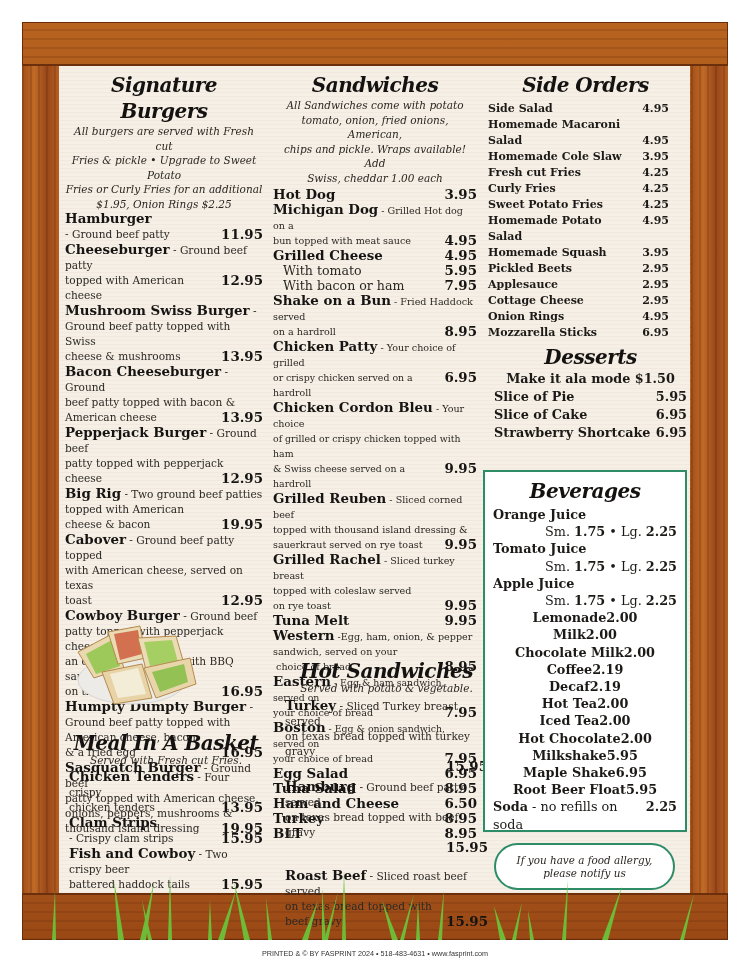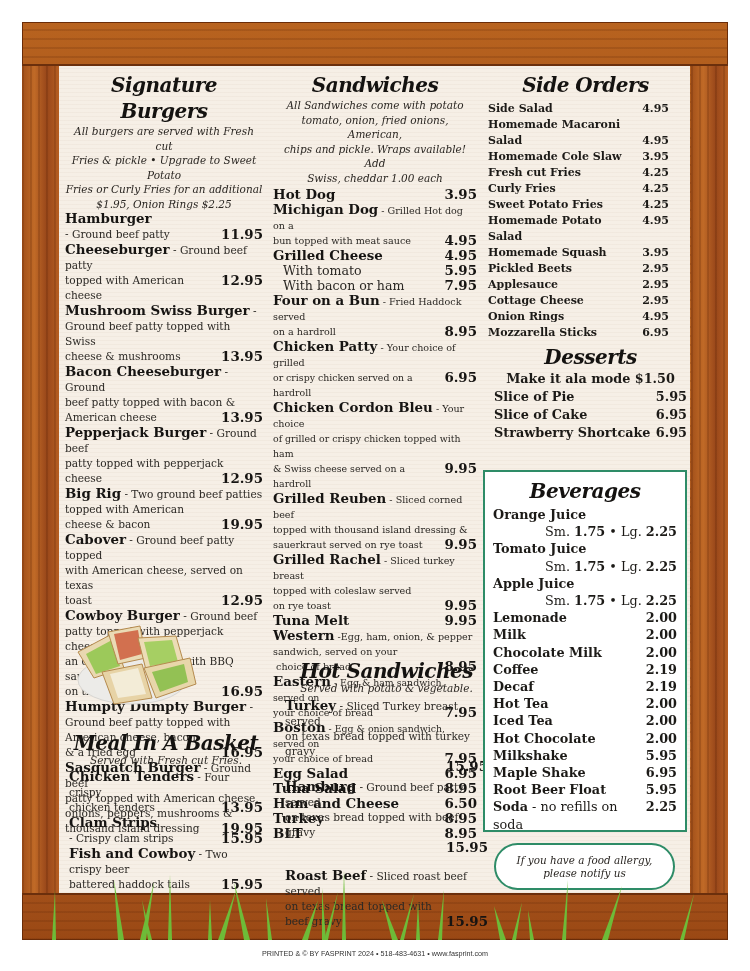--- a/index.html
+++ b/index.html
@@ -56,21 +56,21 @@
   .side-row .p { width: 34px; text-align: right; }
 
   .dessert-row { display: flex; justify-content: space-between; font-weight: bold; font-size: 12.8px; line-height: 18px; }
   .ala { text-align: center; font-weight: bold; font-size: 12.8px; line-height: 18px; }
 
   .bev-box {
     position: absolute; left: 483px; top: 470px; width: 204px; height: 362px;
     background: #ffffff; border: 2px solid #2e8c67;
     padding: 6px 8px 0 8px;
   }
-  .bev-row { display: flex; justify-content: space-between; font-weight: bold; font-size: 12.8px; line-height: 17.2px; }
+  .bev-row { display: flex; justify-content: center; font-weight: bold; font-size: 12.8px; line-height: 17.2px; }
   .bev-sizes { text-align: right; font-size: 12.8px; line-height: 17.2px; }
   .bev-sizes b { font-weight: bold; }
   .bev-name { font-weight: bold; font-size: 12.8px; line-height: 17.2px; }
   .normal { font-weight: normal; }
 
   .allergy {
     position: absolute; left: 494px; top: 843px; width: 181px; height: 47px;
     border: 2px solid #2e8c67; border-radius: 24px; background: #ffffff;
     font-style: italic; font-size: 10.4px; line-height: 13px; text-align: center;
     display: flex; flex-direction: column; justify-content: center; color: #2a2622;
@@ -263,21 +263,21 @@
     <div class="row" style="font-size:12.6px;">
         <span style="padding-left:10px">With tomato</span>
         <span class="price">5.95</span>
       </div>
     <div class="row" style="font-size:12.6px;">
         <span style="padding-left:10px">With bacon or ham</span>
         <span class="price">7.95</span>
       </div>
   </div>
   <div class="item">
-    <div><span class="name">Four on a Bun</span><span class="desc" style="font-size:9.6px"> - Fried Haddock served</span></div>
+    <div><span class="name">Shake on a Bun</span><span class="desc" style="font-size:9.6px"> - Fried Haddock served</span></div>
     <div class="row">
         <span class="desc" style="font-size:9.6px">on a hardroll</span>
         <span class="price">8.95</span>
       </div>
   </div>
   <div class="item">
     <div><span class="name">Chicken Patty</span><span class="desc" style="font-size:9.6px"> - Your choice of grilled</span></div>
     <div class="row">
         <span class="desc" style="font-size:9.4px">or crispy chicken served on a hardroll</span>
         <span class="price">6.95</span>

